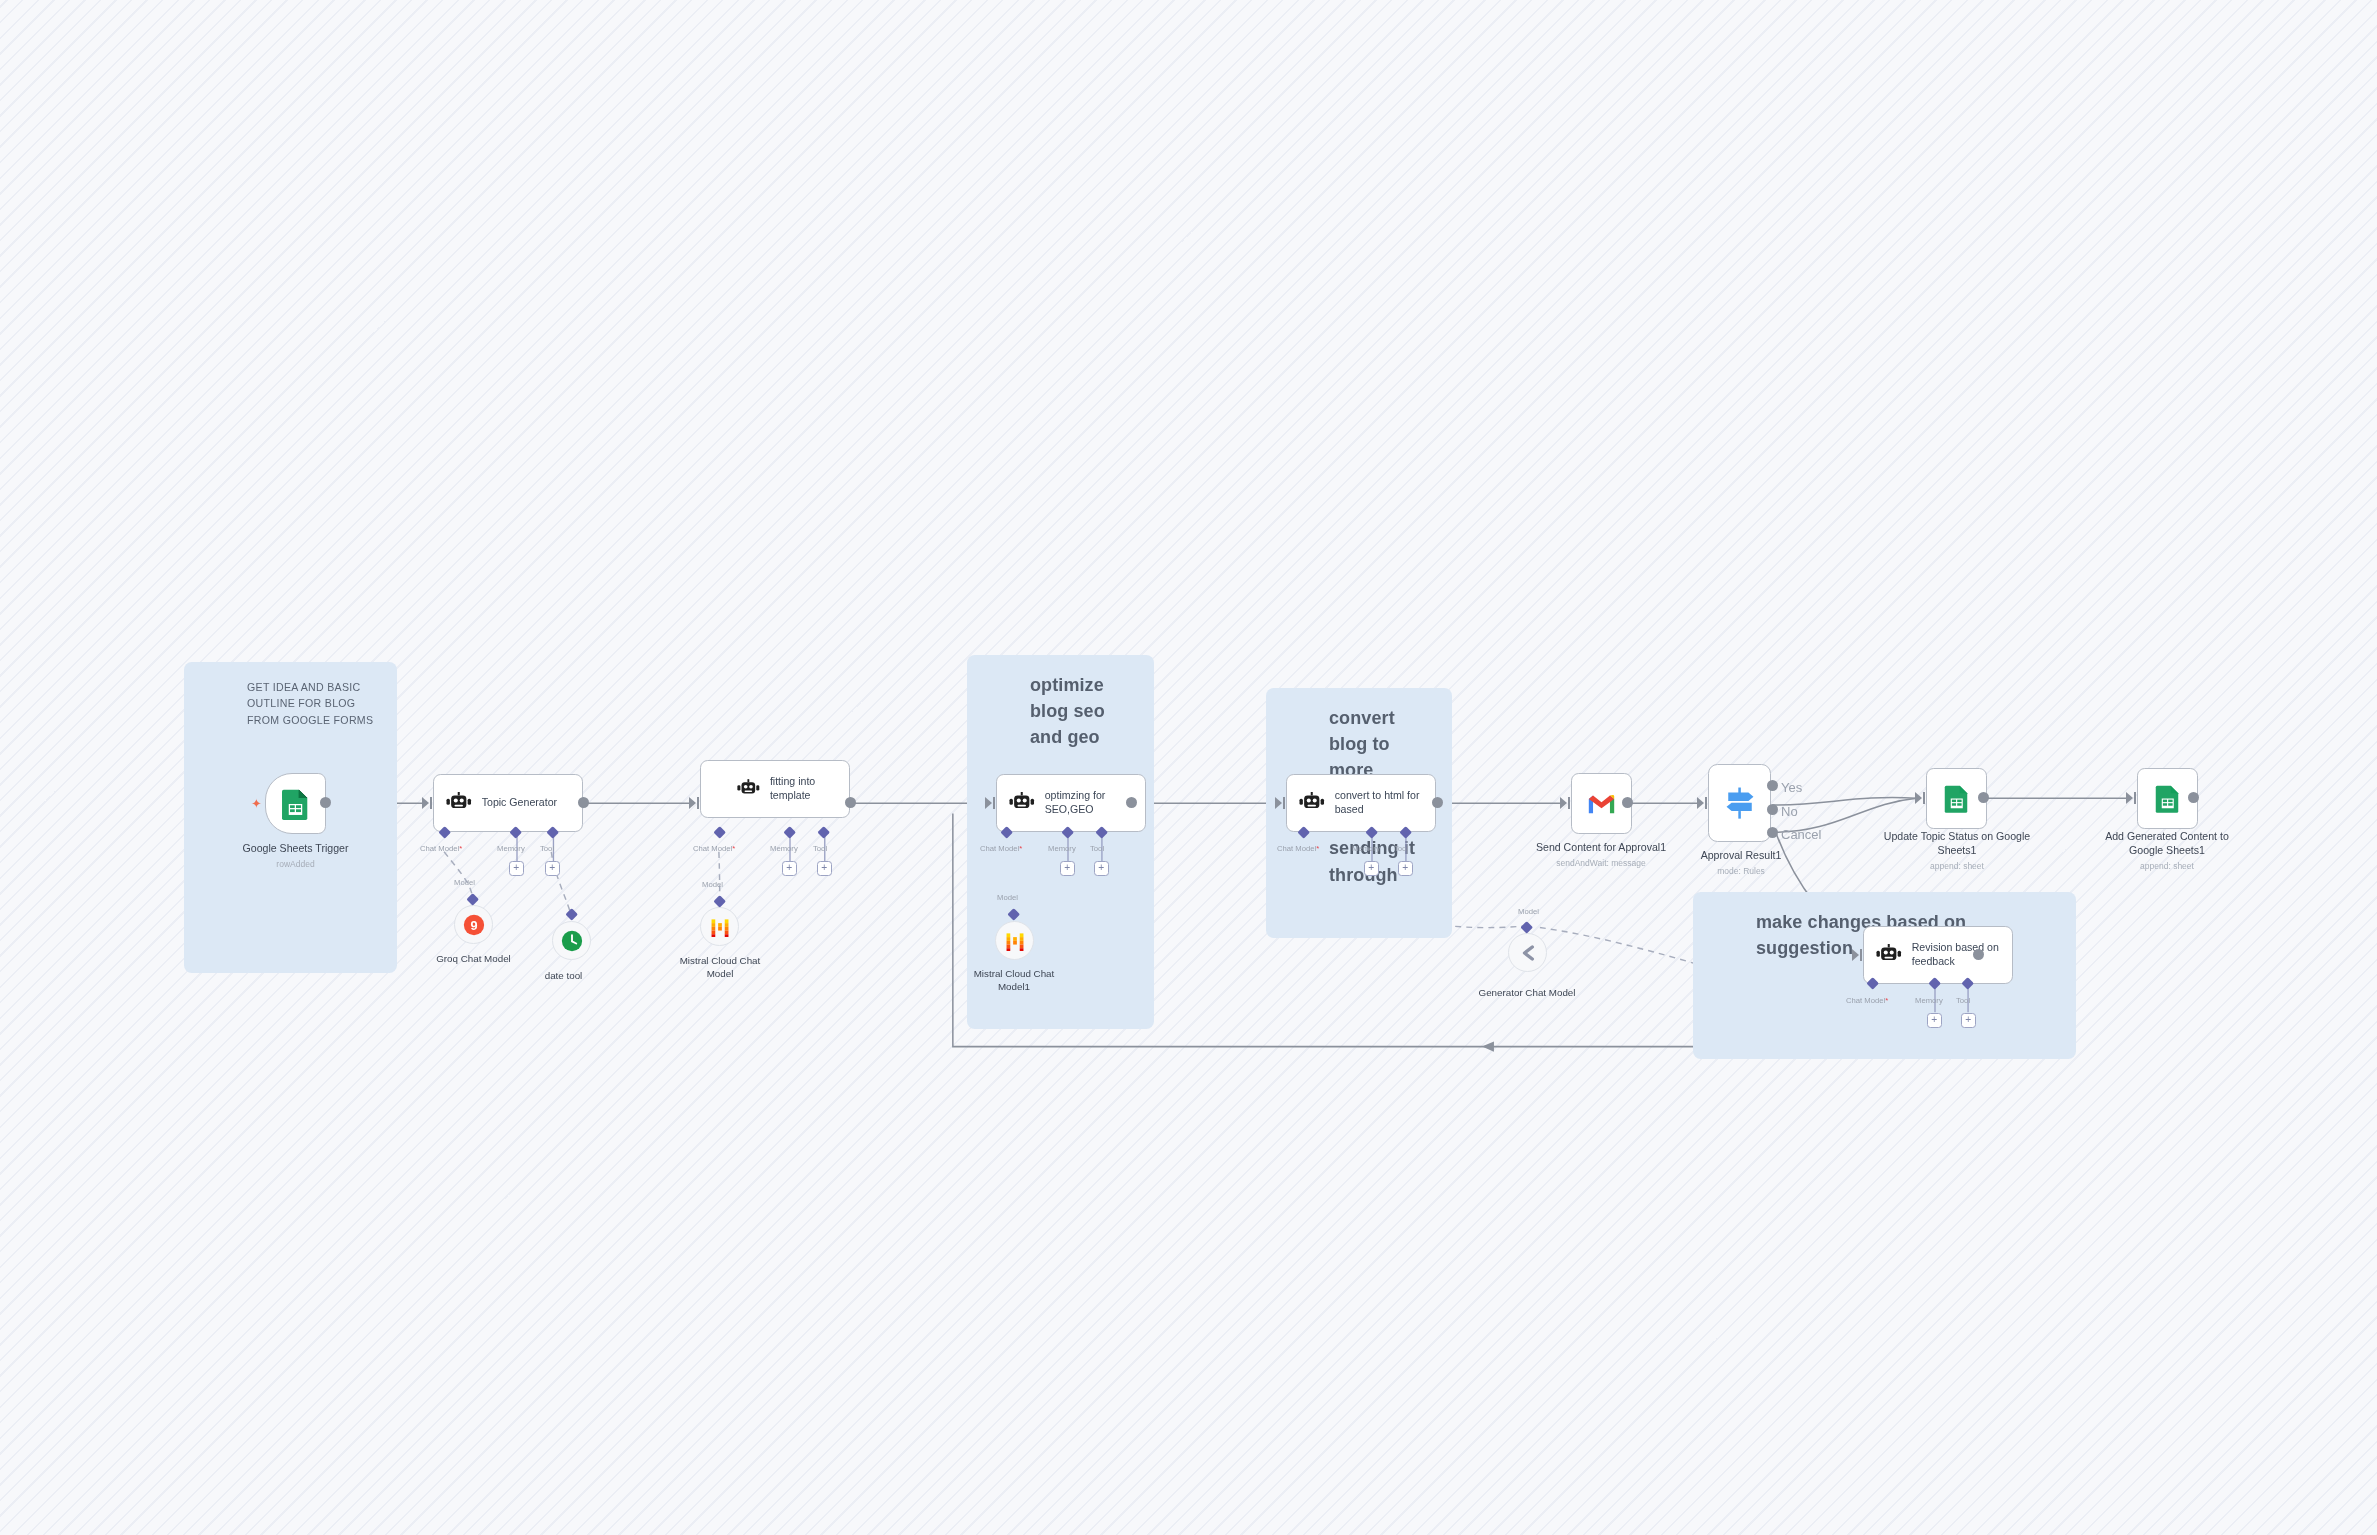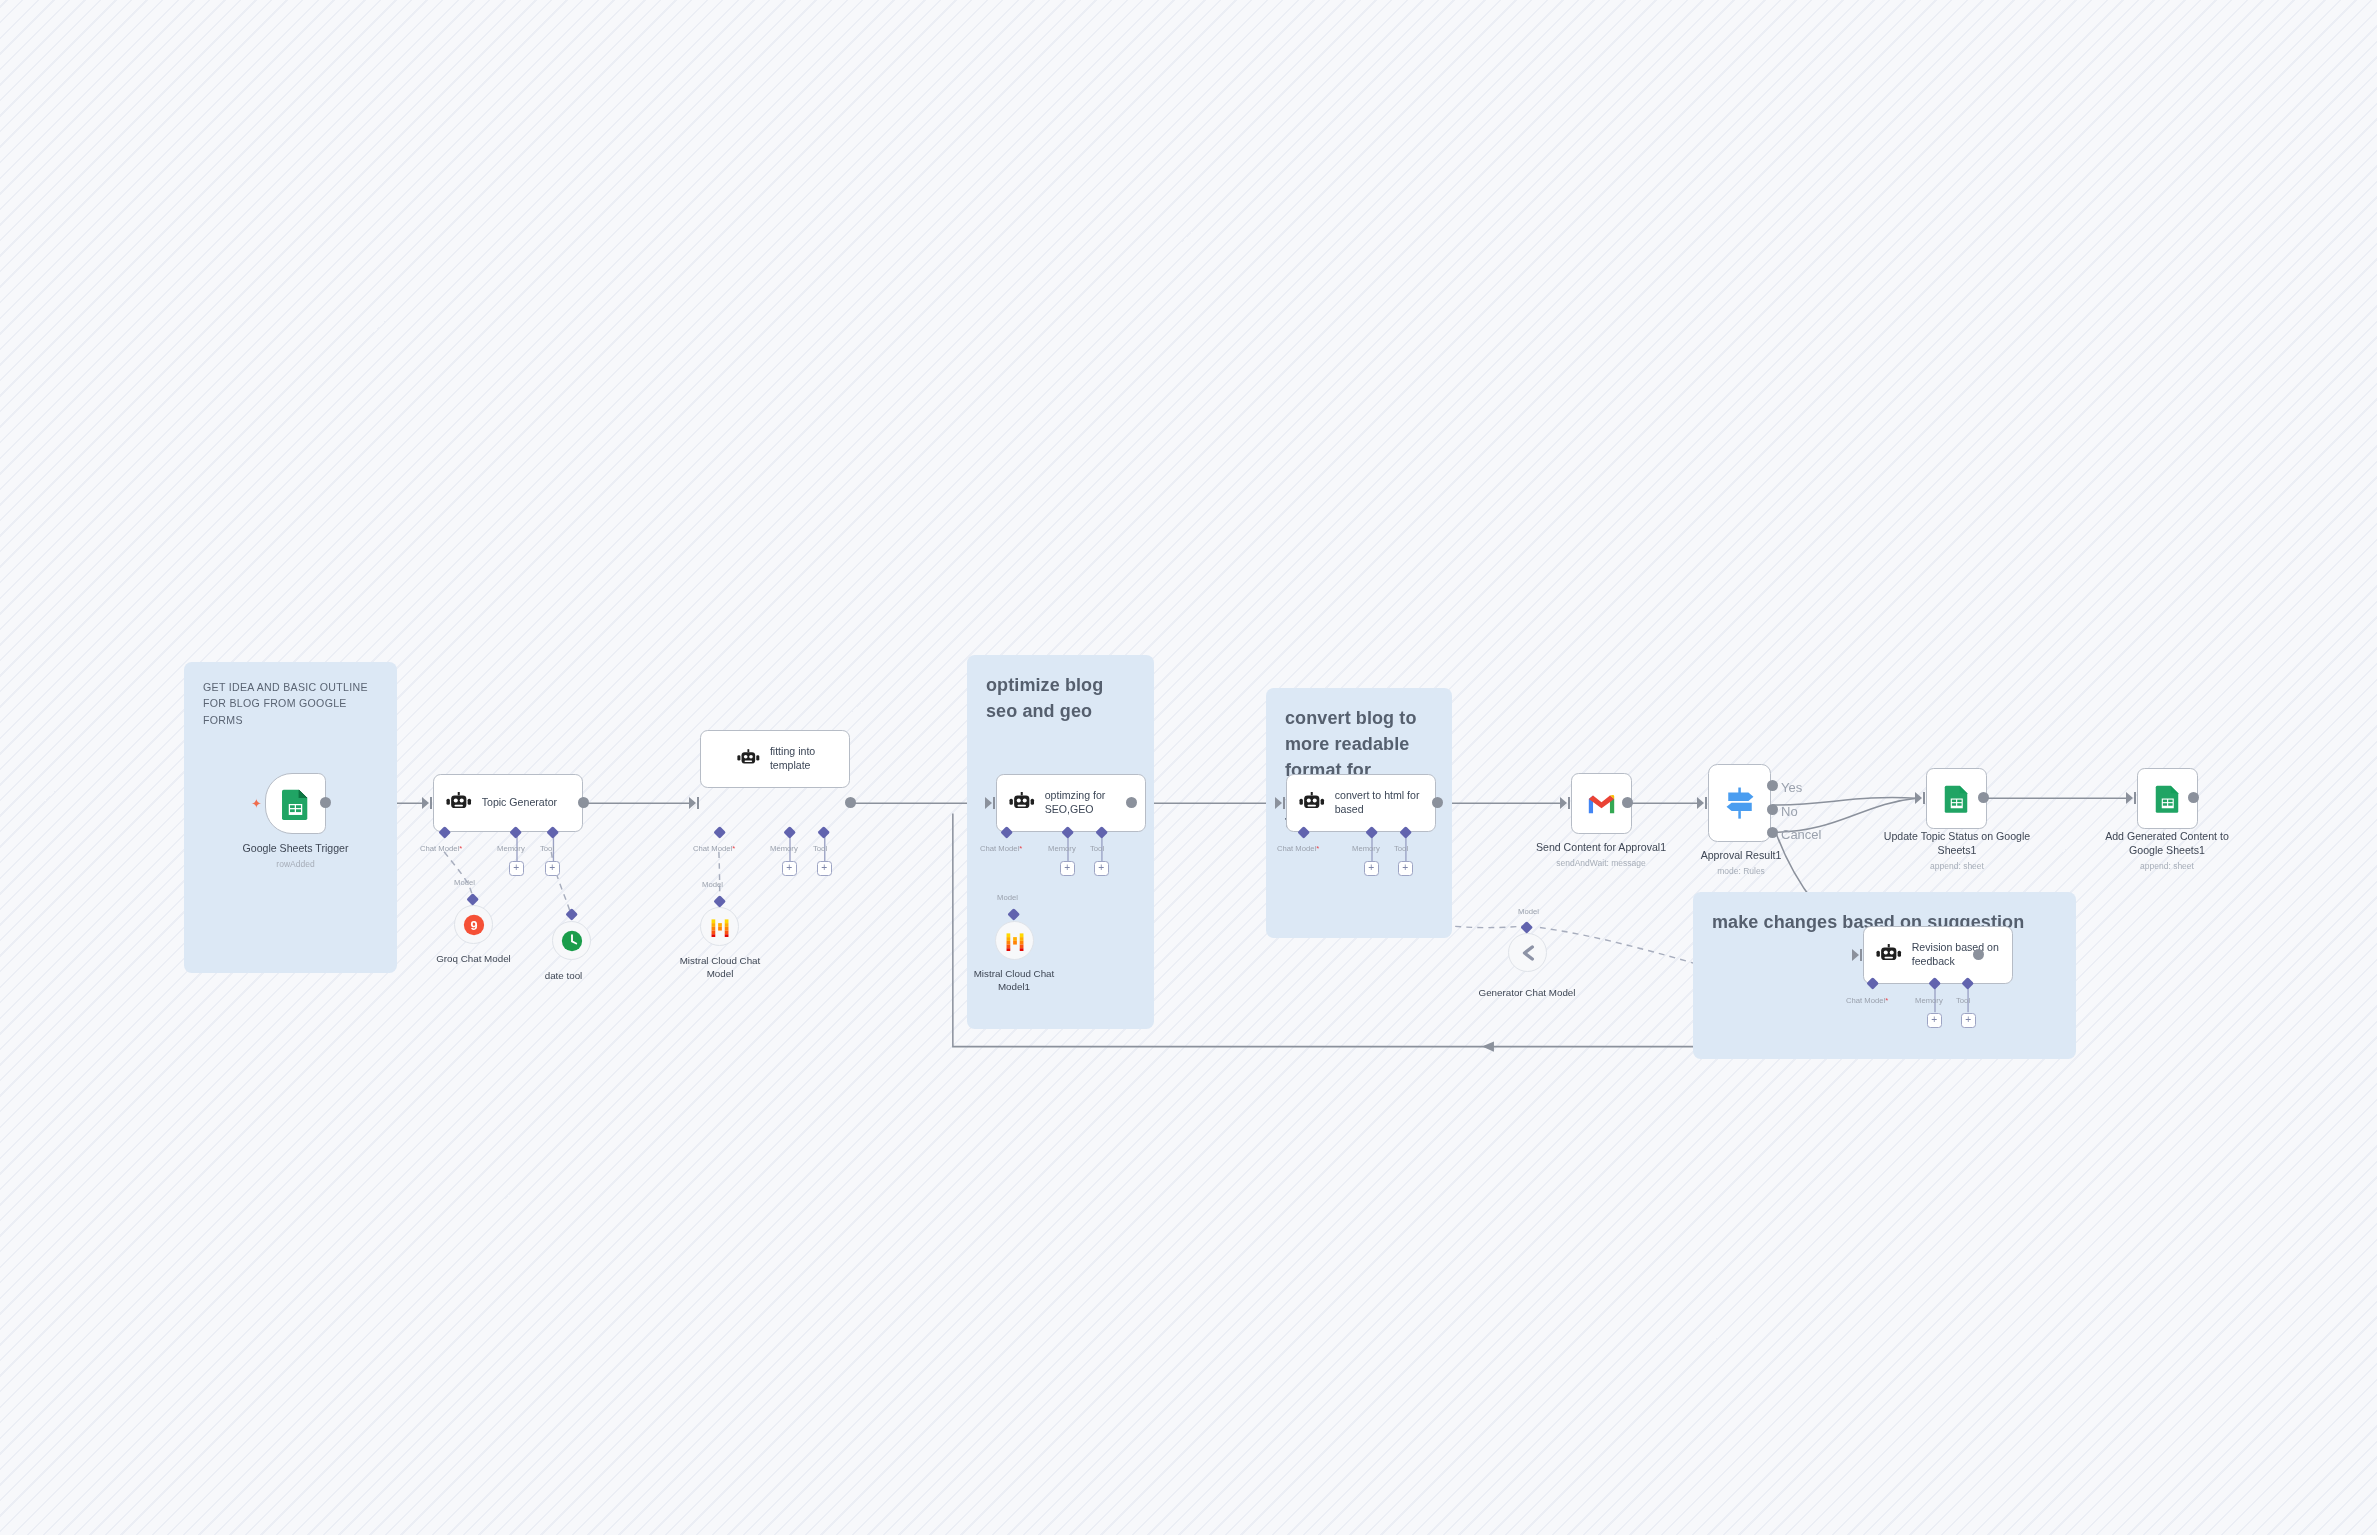--- a/index.html
+++ b/index.html
@@ -25,20 +25,21 @@
     background: #dce8f5;
     border-radius: 7.7px;
     padding: 17px 19px;
   }
   .sticky-title {
     font-size: 18px;
     font-weight: bold;
     color: #555f6e;
     letter-spacing: 0.1px;
     line-height: 1.45;
+    margin-left: 44px;
   }
   .sticky-title.small {
     font-size: 10.6px;
     font-weight: normal;
     letter-spacing: 0.3px;
     color: #5a6473;
     line-height: 1.55;
   }
 
   
@@ -266,21 +267,21 @@
   <div class="diamond" style="left:567px; top:910px;"></div>
   <div class="subnode" style="left:552px; top:921px;">
     <svg width="22" height="22" viewBox="0 0 26 26">
       <circle cx="13" cy="13" r="12" fill="#1a9d4b"></circle>
       <path d="M13 6 L13 13.5 L18 16" stroke="#fff" stroke-width="2.2" fill="none" stroke-linecap="round"></path>
     </svg>
   </div>
   <div class="sub-caption" style="left:521px; top:970px; width:85px;">date tool</div>
 
   <div class="arrow-in" style="left:689px; top:797px;"></div>
-  <div class="node agent" style="left:700px; top:730px;padding-left:36px;">
+  <div class="node agent" style="left:700px; top:760px;padding-left:36px;">
     <svg width="25.5" height="22" viewBox="0 0 30 26">
       <rect x="6" y="4" width="18" height="15" rx="4" fill="#1f1f1f"></rect>
       <circle cx="11.5" cy="10" r="2.4" fill="#fff"></circle>
         <circle cx="18.5" cy="10" r="2.4" fill="#fff"></circle>
       <rect x="10" y="15" width="10" height="2" rx="1" fill="#fff"></rect>
       <rect x="13.8" y="0" width="2.4" height="4" fill="#1f1f1f"></rect>
       <rect x="0.5" y="8" width="4" height="7" rx="1.8" fill="#1f1f1f"></rect>
       <rect x="25.5" y="8" width="4" height="7" rx="1.8" fill="#1f1f1f"></rect>
     </svg>
     <div class="node-title">fitting into template</div>

